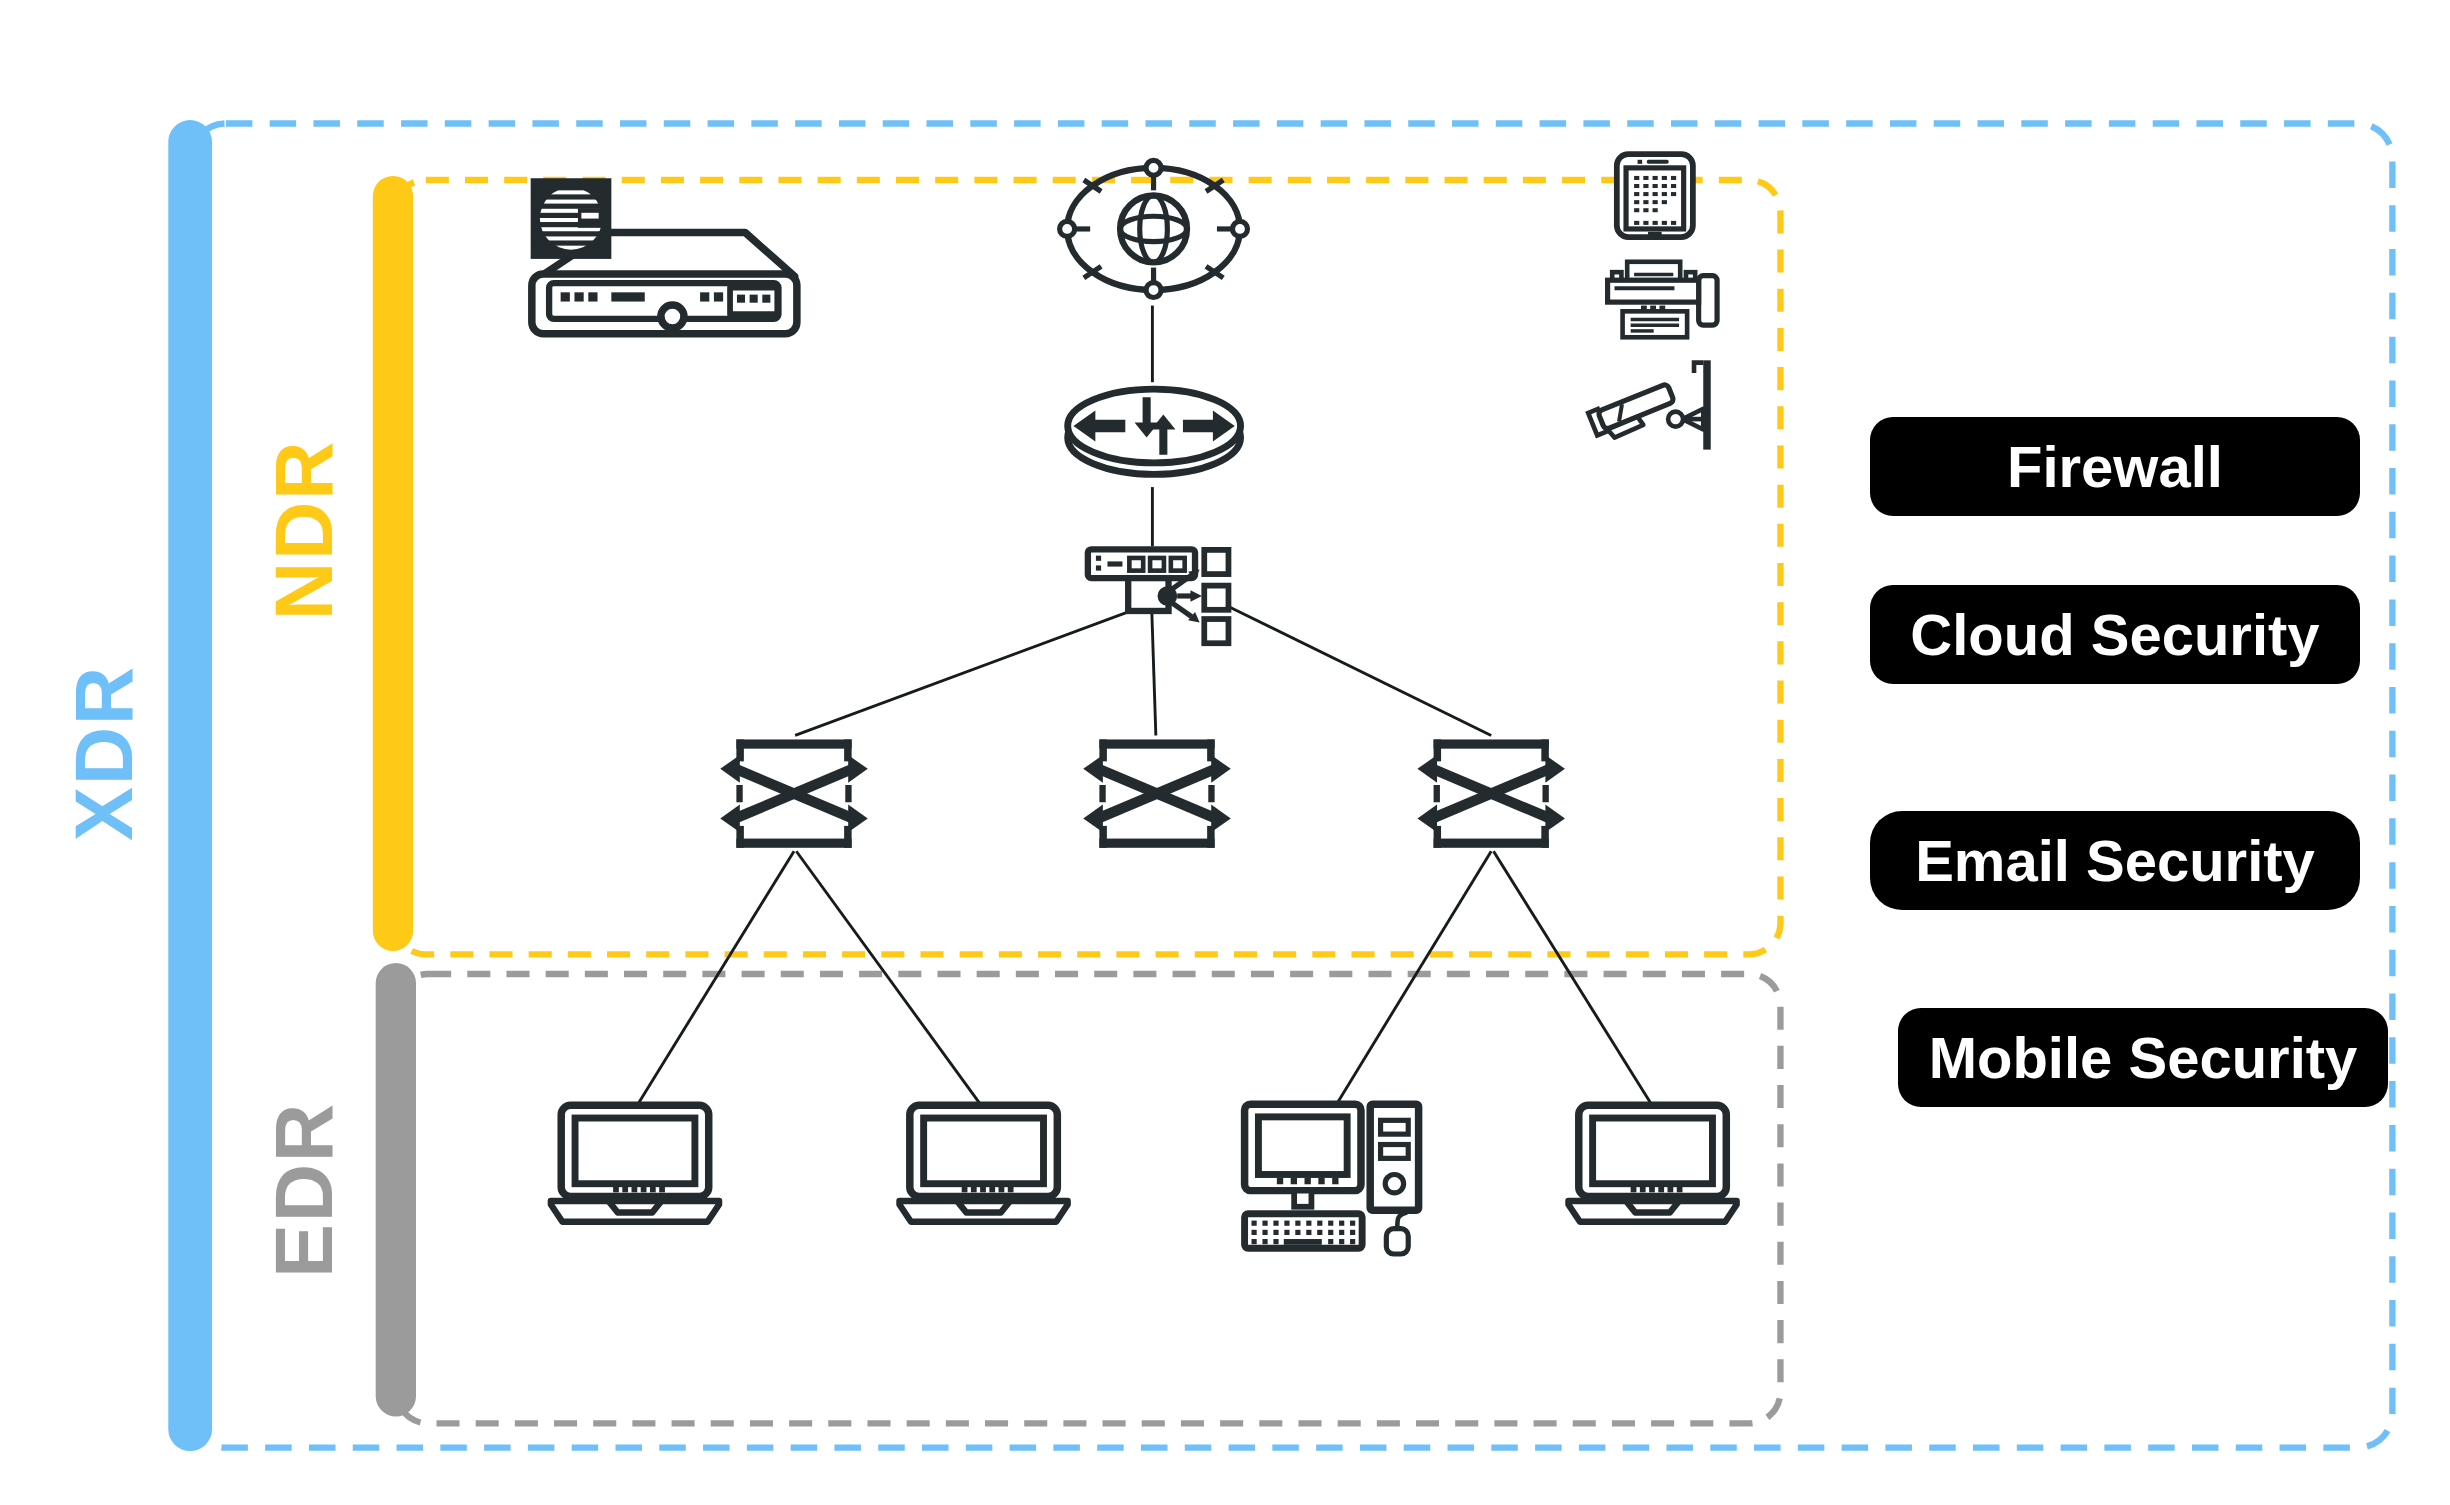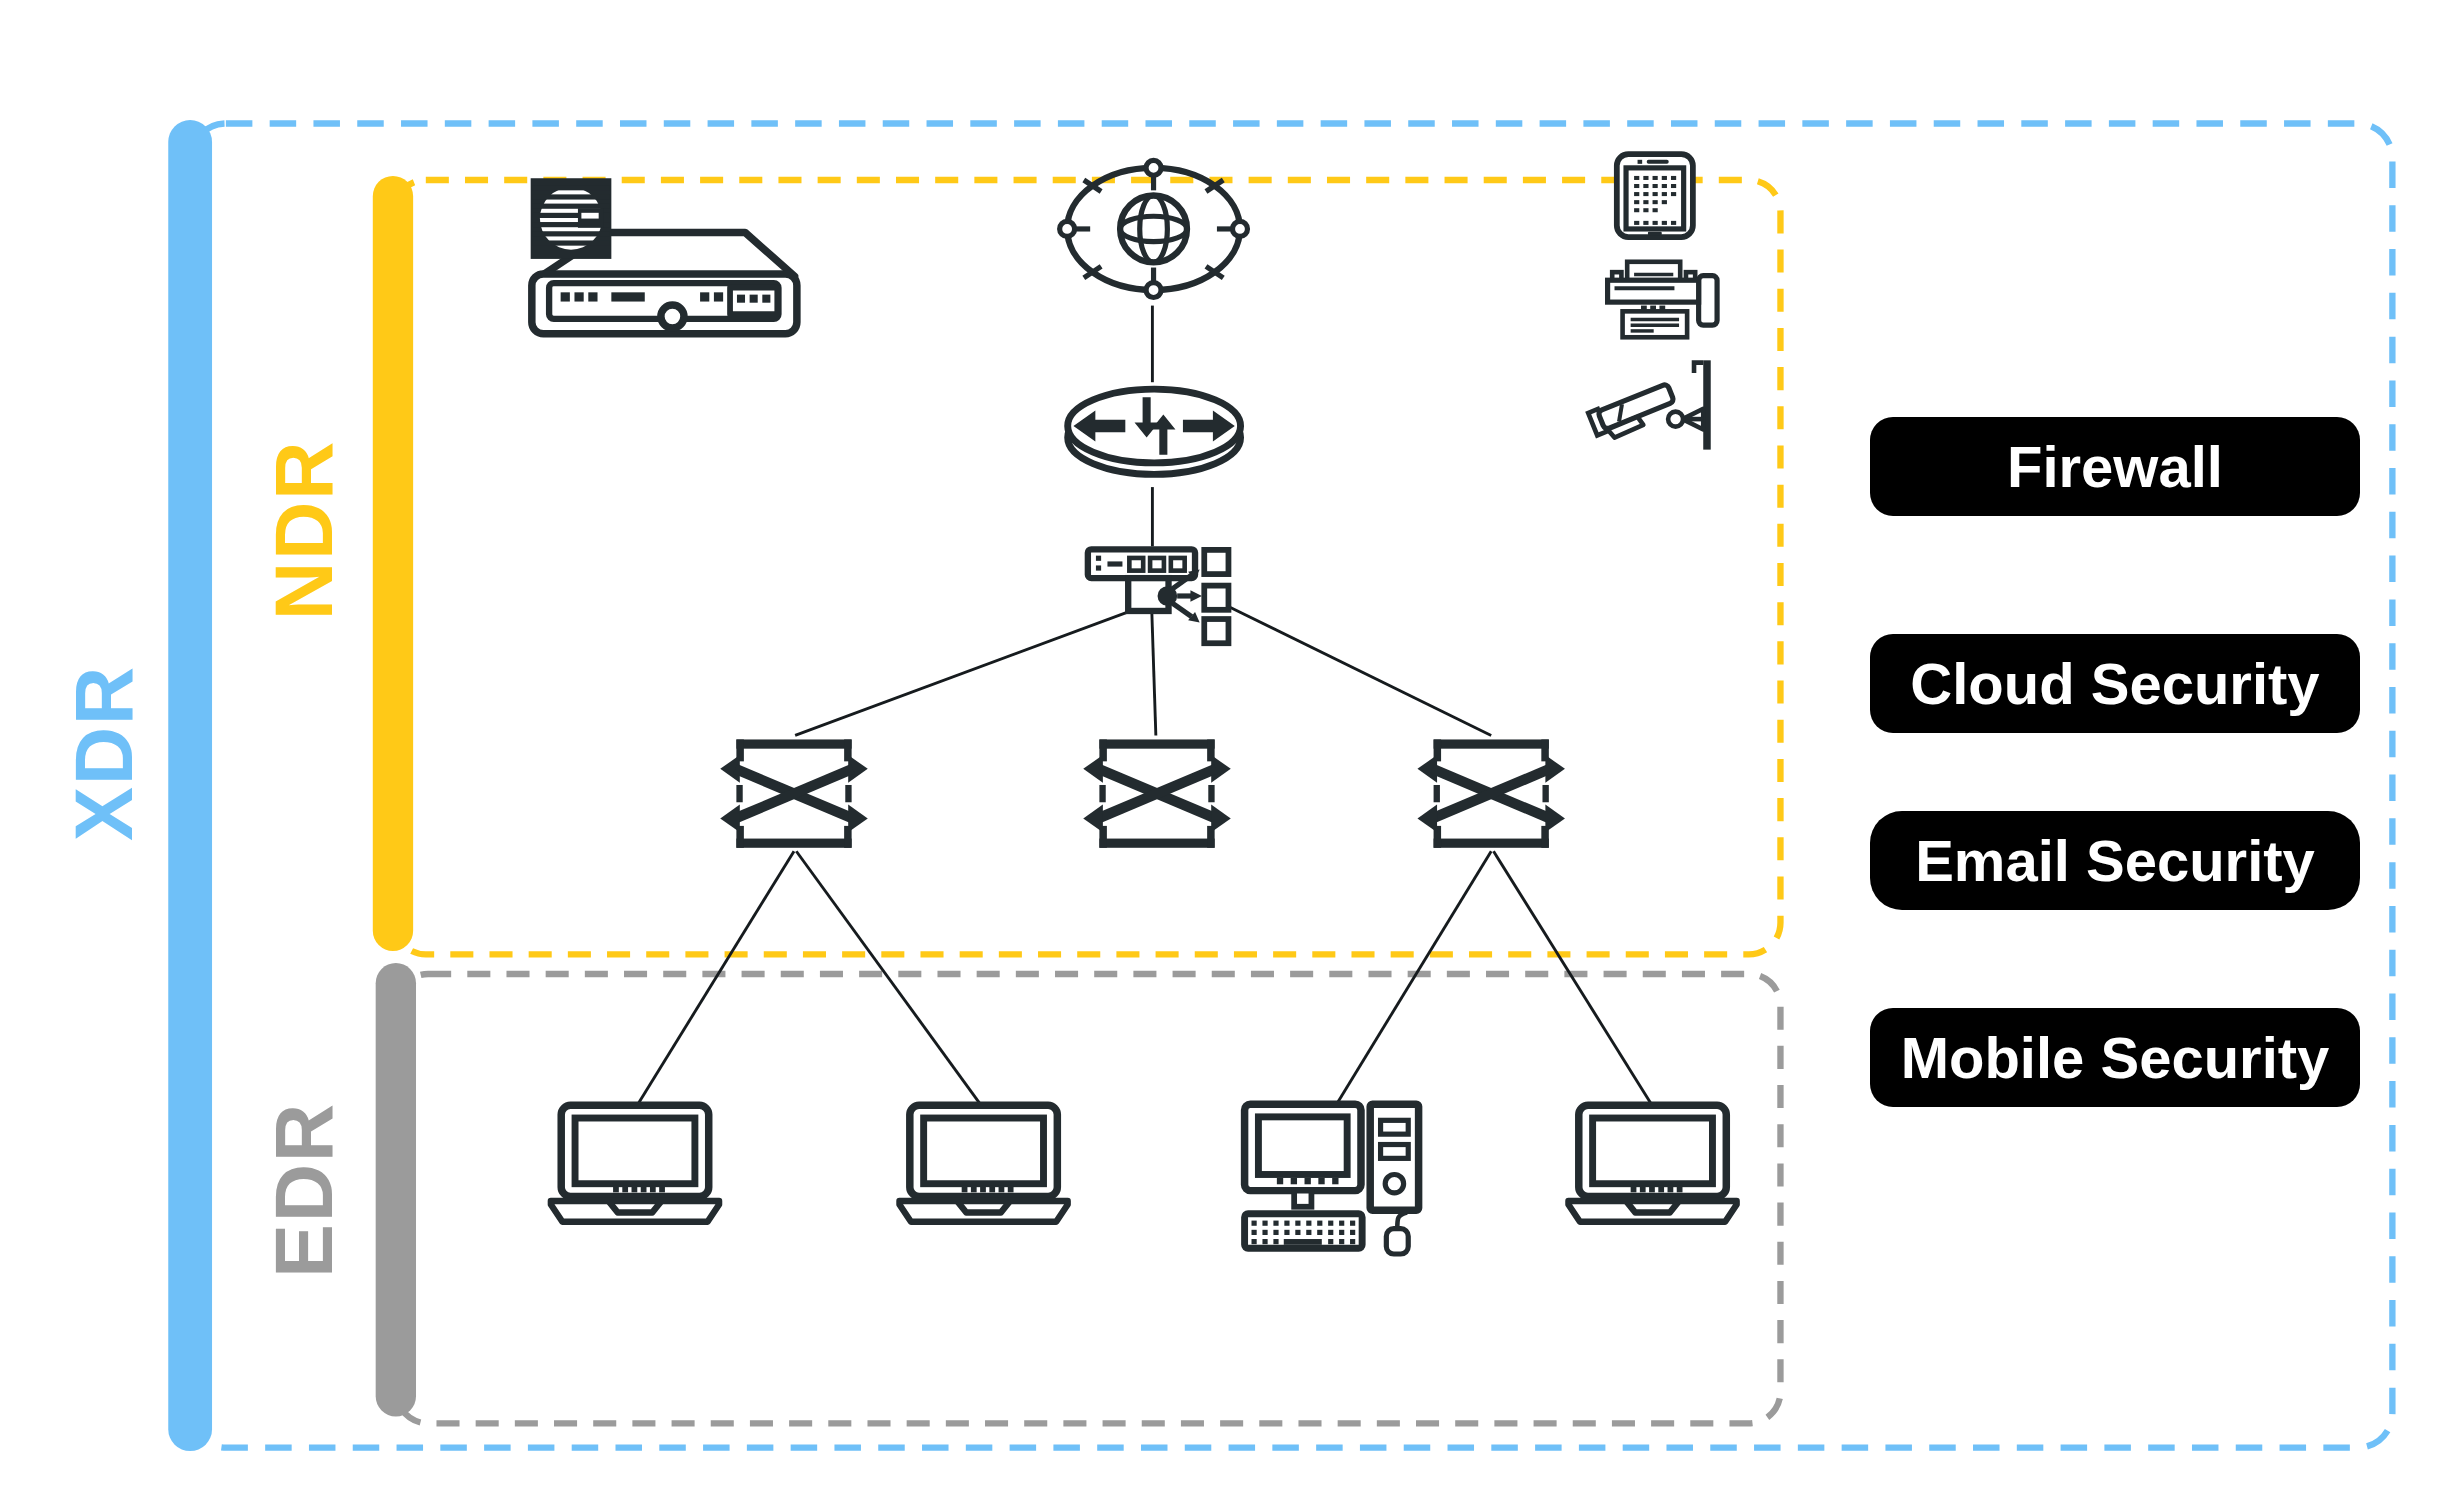--- a/index.html
+++ b/index.html
@@ -14,23 +14,23 @@
   }
   #xdr-label{left:-17.3px;top:704px;color:#6FC0F8;}
   #ndr-label{left:183px;top:481px;color:#FFC917;}
   #edr-label{left:183px;top:1141px;color:#9B9B9B;}
   .legend-btn{
     position:absolute;left:1870px;width:490px;height:99px;background:#000;color:#fff;
     border-radius:23px;display:flex;align-items:center;justify-content:center;
     font-size:58px;font-weight:bold;
   }
   #legend-btn-0{top:417px;}
-  #legend-btn-1{top:634px;}
+  #legend-btn-1{top:585px;}
   #legend-btn-2{top:811px;border-radius:32px;}
-  #legend-btn-3{top:1008px;}
+  #legend-btn-3{top:1008px;margin-left:28px;}
 </style>
 </head>
 <body>
 
 <div id="stage">
 
 <svg id="diagram" width="2450" height="1506" viewBox="0 0 4252 2613">
 
   <rect x="332" y="214" width="3820" height="2298" rx="60" fill="none" stroke="#6FC0F8" stroke-width="11" stroke-dasharray="46 30"></rect>
   <rect x="684" y="312" width="2406" height="1344" rx="55" fill="none" stroke="#FFC917" stroke-width="11" stroke-dasharray="40 28"></rect>

